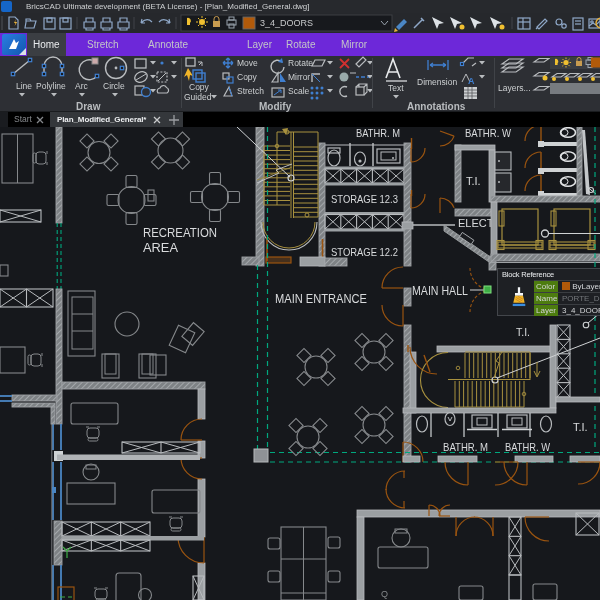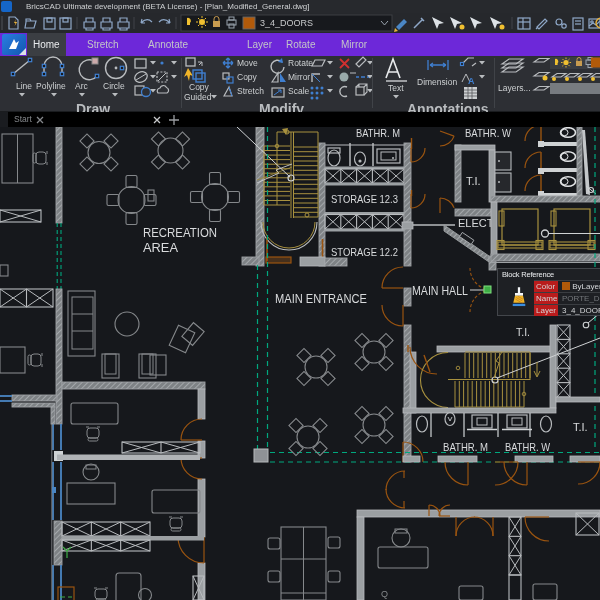--- a/index.html
+++ b/index.html
@@ -6,29 +6,29 @@
 .titlebar .logo { position:absolute; left:1px; top:1px; width:11px; height:11px; background:#1566c8; border-radius:2px; }
 .titlebar .t { position:absolute; left:6px; top:2px; white-space:nowrap;margin-left:20px; }
 .qat { position:absolute; left:0; top:13px; width:600px; height:20px; background:#26282c; }
 .tabsrow { position:absolute; left:0; top:33px; width:600px; height:23px; background:#6d28d9; }
 .appbtn { position:absolute; left:2px; top:1px; width:24px; height:21px; background:linear-gradient(135deg,#2a7de1,#1257b0); border-radius:2px; }
 .appbtn:after { content:""; position:absolute; right:0; bottom:0; border-style:solid; border-width:0 0 7px 7px; border-color:transparent transparent #dde2e8 transparent; }
 .rtab { position:absolute; top:0; height:23px; line-height:23px; color:#c3c5c8; font-size:10px; }
 .rtab.active { background:#3b3e43; color:#e8eaec; }
 .ribbon { position:absolute; left:0; top:56px; width:600px; height:56px; background:#2d2f34; border-bottom:1px solid #1a1c1f; }
 .gsep { position:absolute; top:2px; width:1px; height:50px; background:#404348; }
-.glabel { position:absolute; top:45px; font-size:14px; font-weight:bold; color:#b9bcbf; }
+.glabel { position:absolute; top:45px; font-size:10px; font-weight:bold; color:#b9bcbf; }
 .docbar { position:absolute; left:8px; top:112px; width:596px; height:15px; background:#000000; }
 .doctab { position:absolute; font-size:8.5px; color:#85888c; top:0; height:15px; line-height:15px; }
 .doctab.active { background:#34373b; color:#eceef0; font-weight:bold; font-size:8px; letter-spacing:-0.1px; }
 .canvas { position:absolute; left:0; top:127px; width:600px; height:473px; background:#16181c; }
 .popup { position:absolute; left:497px; top:268px; width:118px; height:48px; background:#1e2024; border:1px solid #43464b; font-size:8px; color:#d4d6d8; }
 .popup .hd { height:11px; line-height:12px; padding-left:4px; font-size:7.5px; letter-spacing:-0.2px; color:#eceef0; }
 .prow { position:absolute; left:36px; width:66px; height:12px; border-top:1px solid #3a3d41; }
-.prow .lb { position:absolute; left:0; top:0; width:24px; height:100%; background:#b91c1c; padding:1px 0 0 2px; }
+.prow .lb { position:absolute; left:0; top:0; width:24px; height:100%; background:#4d7c0f; padding:1px 0 0 2px; }
 .prow .vl { position:absolute; left:28px; top:1px; white-space:nowrap; }
 </style></head><body>
 
 <div class="titlebar">
  <div class="logo"></div>
  <div class="t">BricsCAD Ultimate development (BETA License) - [Plan_Modified_General.dwg]</div>
 </div>
 
 <div class="qat">
 <svg width="600" height="20" viewBox="0 0 600 20">
@@ -253,20 +253,21 @@
 <div class="gsep" style="left:181px;"></div>
 <div class="gsep" style="left:372px;"></div>
 <div class="gsep" style="left:494px;"></div>
 </div>
 
 <div class="docbar">
  <div class="doctab" style="left:6px;">Start</div>
  <svg style="position:absolute;left:28px;top:4px;" width="8" height="8">
       <path d="M 1 1 L 7 7 M 7 1 L 1 7" stroke="#85888c" stroke-width="1.3"></path>
     </svg>
+ <div class="doctab active" style="left:42px;width:133px;padding-left:7px;">Plan_Modified_General*</div>
  <svg style="position:absolute;left:145px;top:4px;" width="8" height="8">
       <path d="M 1 1 L 7 7 M 7 1 L 1 7" stroke="#c8cacc" stroke-width="1.3"></path>
     </svg>
  <svg style="position:absolute;left:161px;top:3px;" width="10" height="10">
       <path d="M 5 0 V 10 M 0 5 H 10" stroke="#9a9da1" stroke-width="1.3"></path>
     </svg>
 </div>
 
 <div class="canvas">
 <svg width="600" height="473" viewBox="0 127 600 473" font-family="Liberation Sans, sans-serif">

